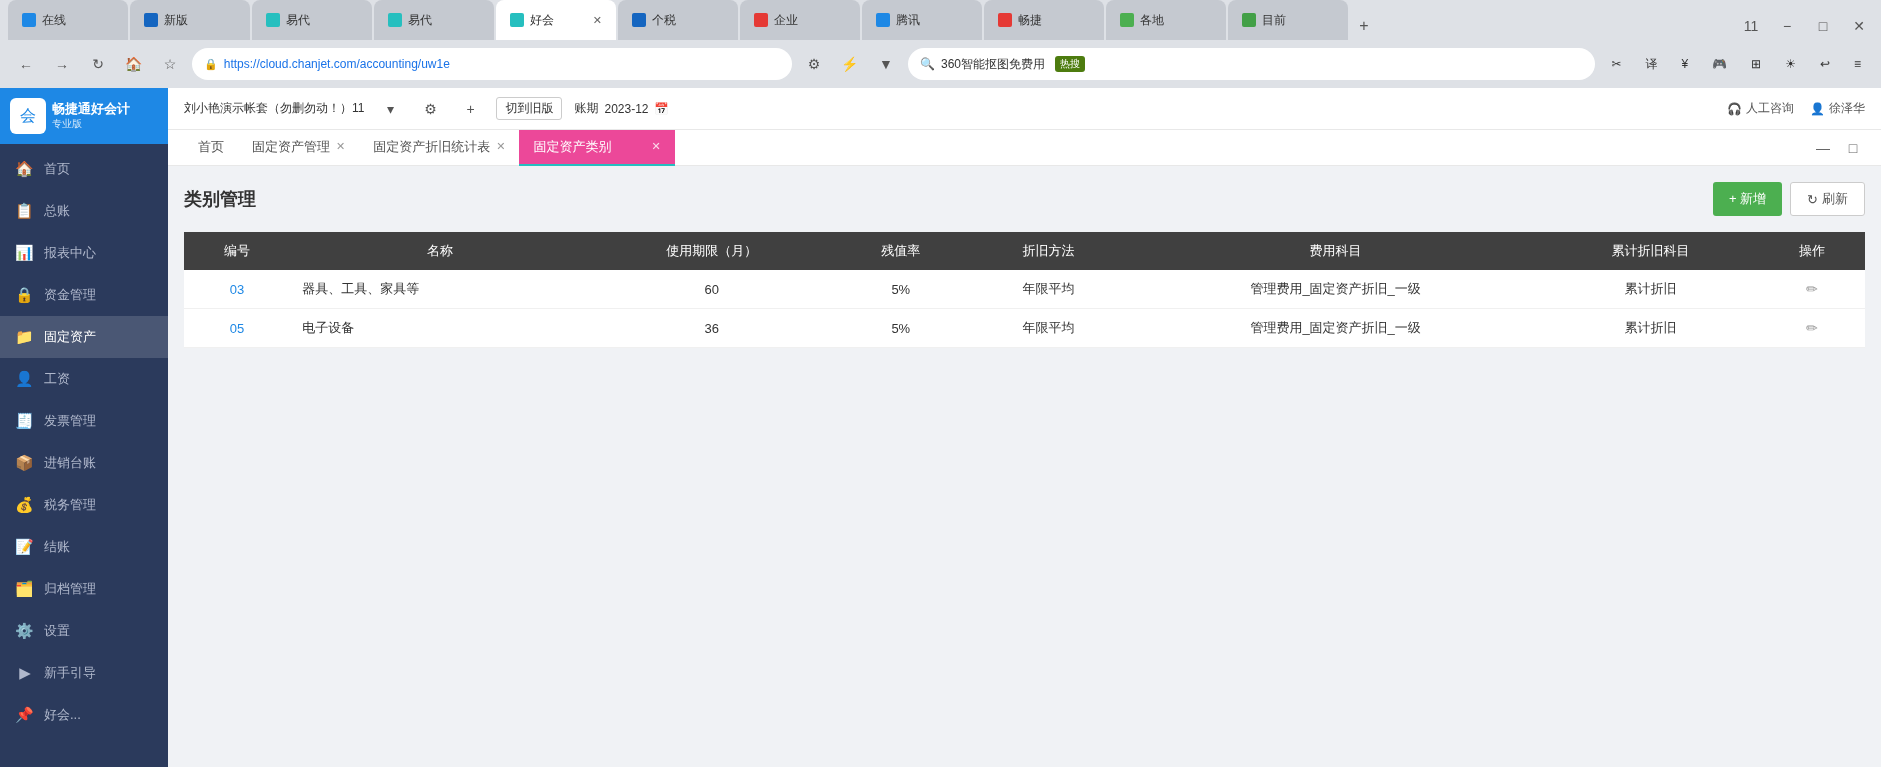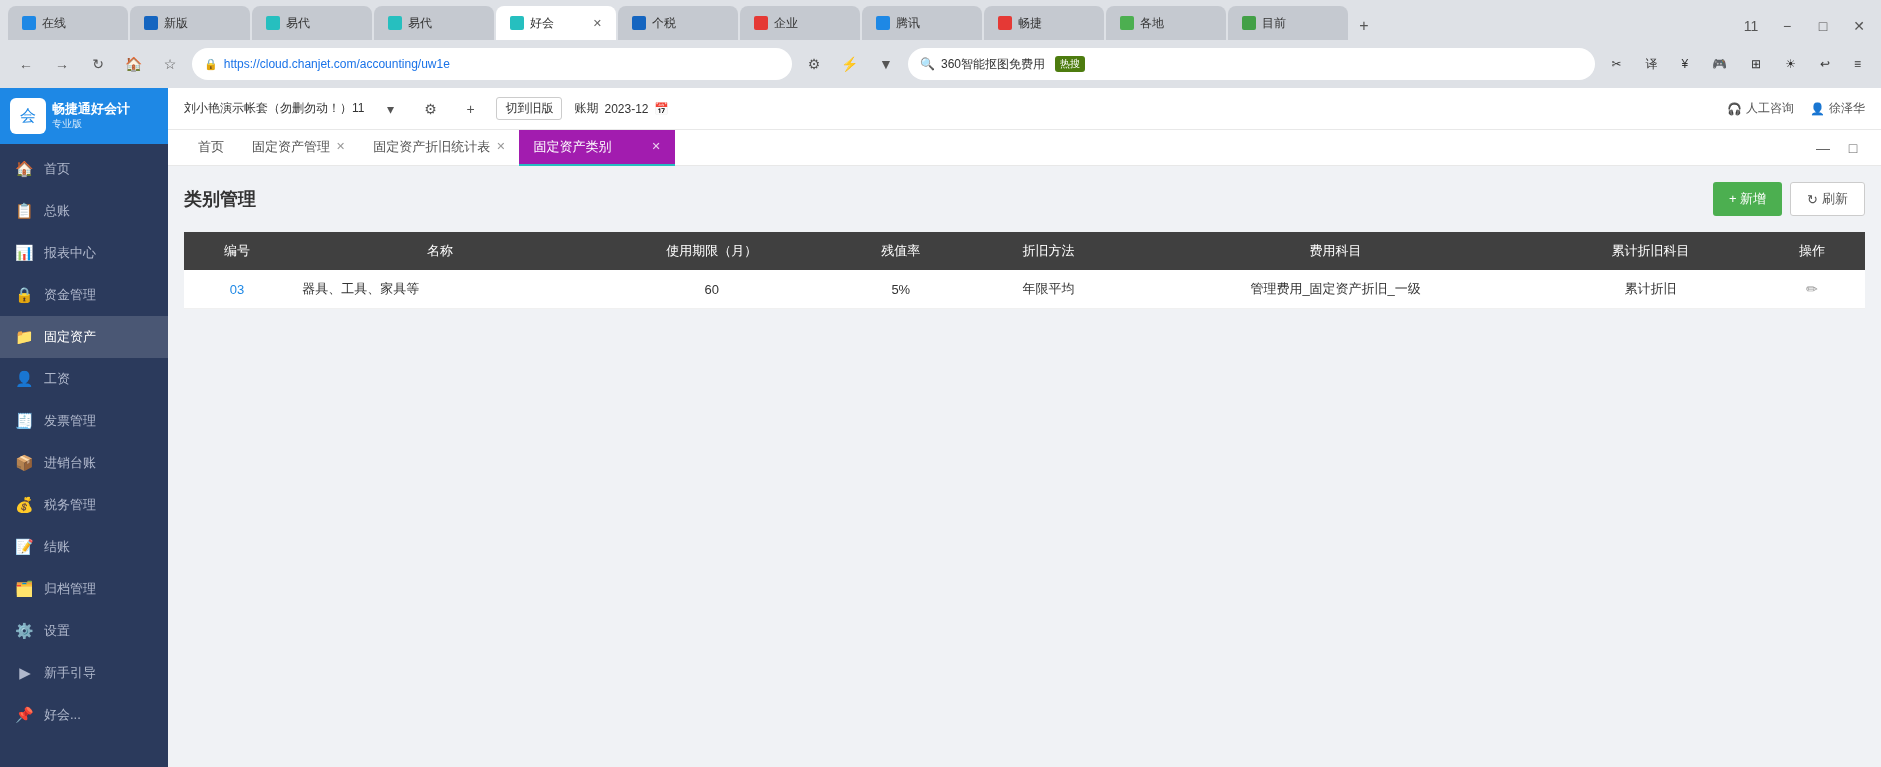--- a/index.html
+++ b/index.html
@@ -1,21 +1,21 @@
 <!DOCTYPE html>
 <html><head>
   <meta charset="utf-8">
   <style>
     * { margin: 0; padding: 0; box-sizing: border-box; }
     body { font-family: 'Microsoft YaHei', Arial, sans-serif; font-size: 13px; background: #f5f5f5; overflow: hidden; width: 1881px; height: 767px; }
 
     
     .browser-chrome { background: #dee1e6; height: 88px; }
     .tab-bar { display: flex; align-items: flex-end; height: 40px; background: #dee1e6; padding: 0 8px; gap: 2px; }
-    .browser-tab { display: flex; align-items: center; gap: 6px; padding: 8px 14px; background: #c5c9d0; border-radius: 8px 8px 0 0; font-size: 12px; color: #333; min-width: 120px; max-width: 160px; cursor: pointer; height: 34px; }
+    .browser-tab { display: flex; align-items: center; gap: 6px; padding: 8px 14px; background: #c5c9d0; border-radius: 8px 8px 0 0; font-size: 12px; color: #333; min-width: 120px; max-width: 160px; cursor: pointer; height: 40px; }
     .browser-tab.active { background: #fff; }
     .browser-tab .tab-icon { width: 14px; height: 14px; border-radius: 2px; flex-shrink: 0; }
     .browser-tab .tab-label { flex: 1; overflow: hidden; white-space: nowrap; text-overflow: ellipsis; font-size: 12px; }
     .browser-tab .tab-close { font-size: 11px; color: #666; cursor: pointer; }
     .tab-add { width: 28px; height: 28px; display: flex; align-items: center; justify-content: center; font-size: 16px; color: #555; cursor: pointer; }
     .tab-actions { display: flex; align-items: center; gap: 8px; margin-left: auto; }
     .tab-action-btn { width: 28px; height: 28px; display: flex; align-items: center; justify-content: center; font-size: 14px; color: #555; cursor: pointer; }
 
     .address-bar { display: flex; align-items: center; gap: 8px; padding: 4px 12px; background: #dee1e6; height: 48px; }
     .nav-btn { width: 28px; height: 28px; display: flex; align-items: center; justify-content: center; font-size: 14px; color: #555; cursor: pointer; border-radius: 50%; }
@@ -48,21 +48,21 @@
     .user-info { font-size: 12px; color: #333; }
     .period-info { display: flex; align-items: center; gap: 6px; font-size: 12px; color: #333; }
     .switch-btn { border: 1px solid #ccc; border-radius: 3px; padding: 2px 8px; font-size: 12px; cursor: pointer; color: #333; }
     .header-right { margin-left: auto; display: flex; align-items: center; gap: 16px; }
     .service-btn { display: flex; align-items: center; gap: 4px; font-size: 12px; color: #555; cursor: pointer; }
     .user-avatar { display: flex; align-items: center; gap: 4px; font-size: 12px; color: #555; cursor: pointer; }
 
     
     .nav-tabs { background: #fff; border-bottom: 1px solid #e8e8e8; padding: 0 16px; display: flex; align-items: center; gap: 0; height: 36px; }
     .nav-tab { display: flex; align-items: center; gap: 6px; padding: 0 14px; height: 36px; font-size: 13px; color: #555; cursor: pointer; border-bottom: 2px solid transparent; white-space: nowrap; }
-    .nav-tab.active { color: #fff; background: #a21caf; border-bottom: 2px solid #26bfbf; gap: 40px; }
+    .nav-tab.active { color: #fff; background: #ec4899; border-bottom: 2px solid #26bfbf; gap: 40px; }
     .nav-tab .close-icon { font-size: 11px; color: rgba(255,255,255,0.8); }
     .nav-tab.inactive .close-icon { color: #999; }
     .window-controls { margin-left: auto; display: flex; gap: 6px; }
     .window-ctrl { width: 24px; height: 24px; display: flex; align-items: center; justify-content: center; cursor: pointer; font-size: 14px; color: #666; }
 
     
     .page-content { flex: 1; padding: 16px; overflow: auto; border-radius: 29px; }
 
     .page-header { display: flex; align-items: center; justify-content: space-between; margin-bottom: 16px; }
     .page-title { font-size: 18px; font-weight: bold; color: #333; }
@@ -313,17 +313,27 @@
         <tr>
     <td class="code-link">03</td>
     <td class="name-col">器具、工具、家具等</td>
     <td>60</td>
     <td>5%</td>
     <td>年限平均</td>
     <td>管理费用_固定资产折旧_一级</td>
     <td>累计折旧</td>
     <td><span class="edit-icon">✏</span></td>
   </tr>
+            <tr>
+    <td class="code-link">05</td>
+    <td class="name-col">电子设备</td>
+    <td>36</td>
+    <td>5%</td>
+    <td>年限平均</td>
+    <td>管理费用_固定资产折旧_一级</td>
+    <td>累计折旧</td>
+    <td><span class="edit-icon">✏</span></td>
+  </tr>
           </tbody>
       </table>
     </div>
   </div>
 </div>
 
 </body></html>

